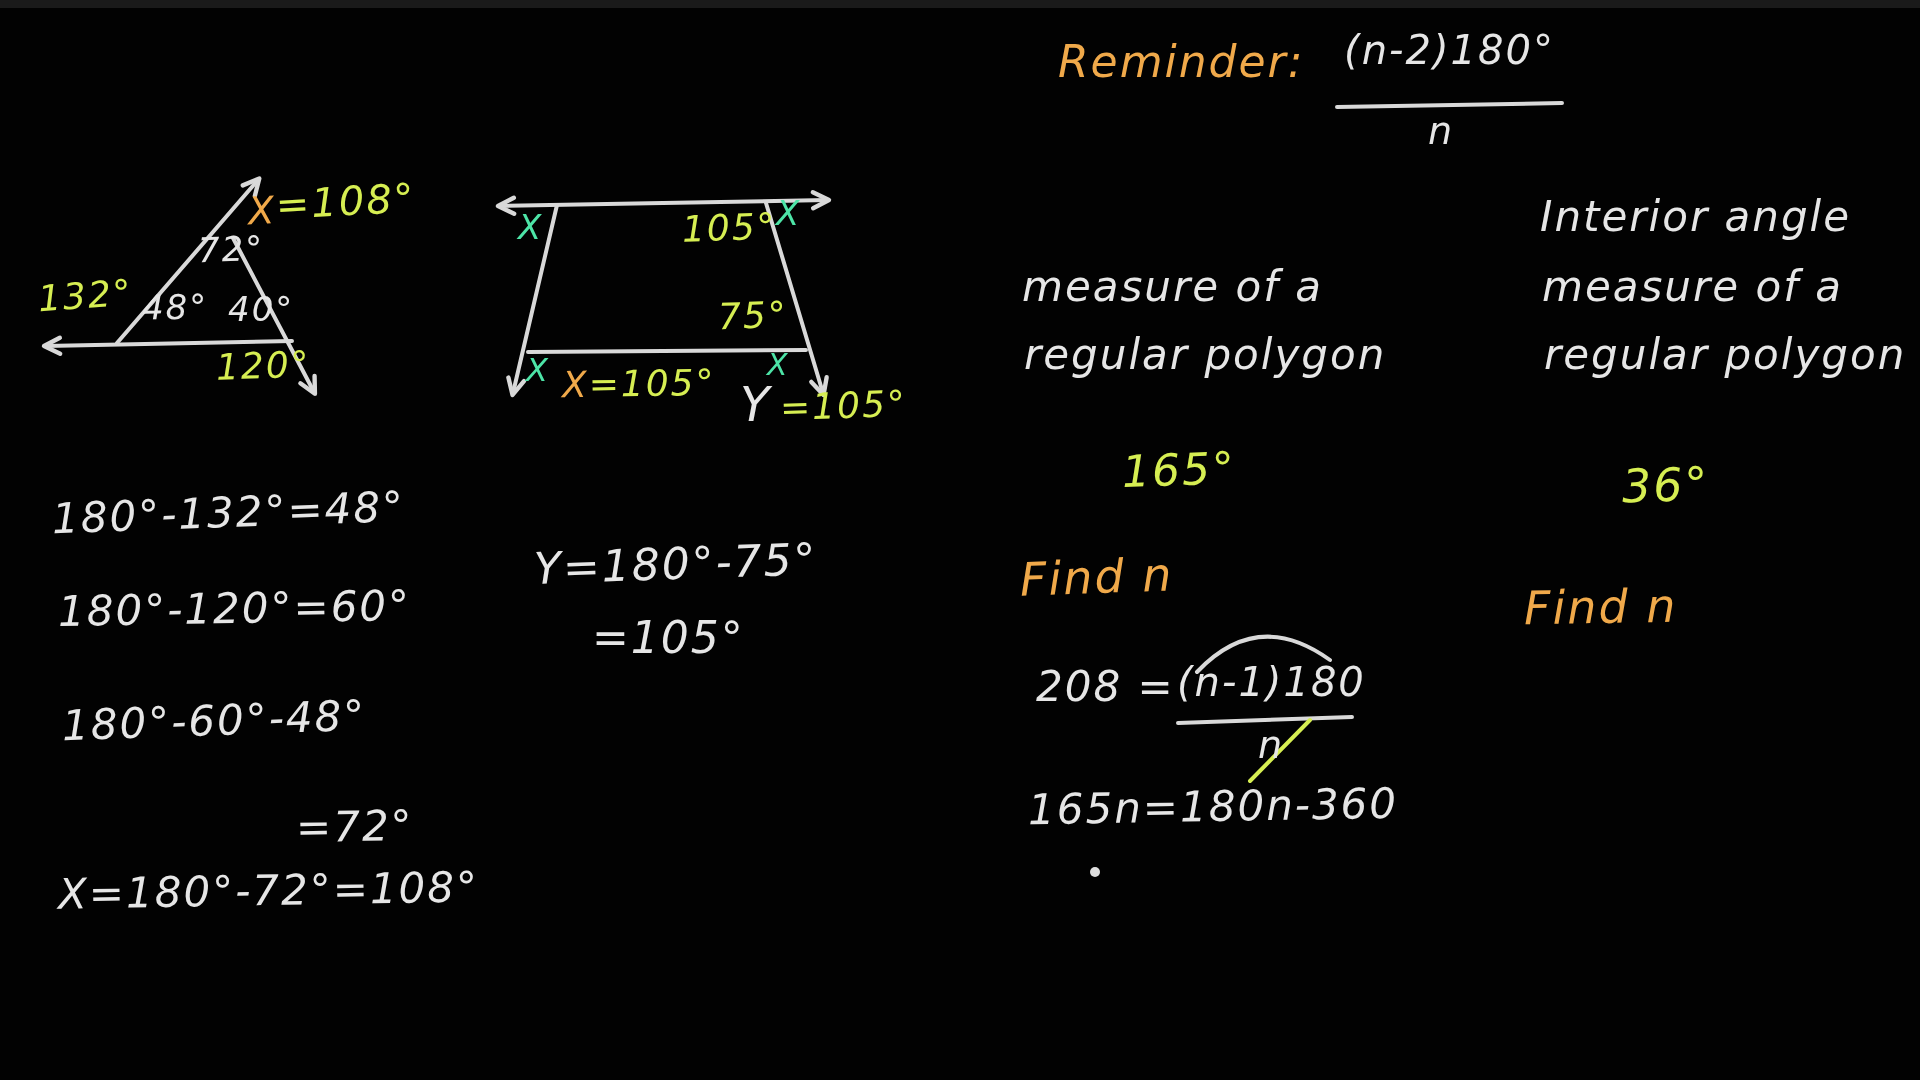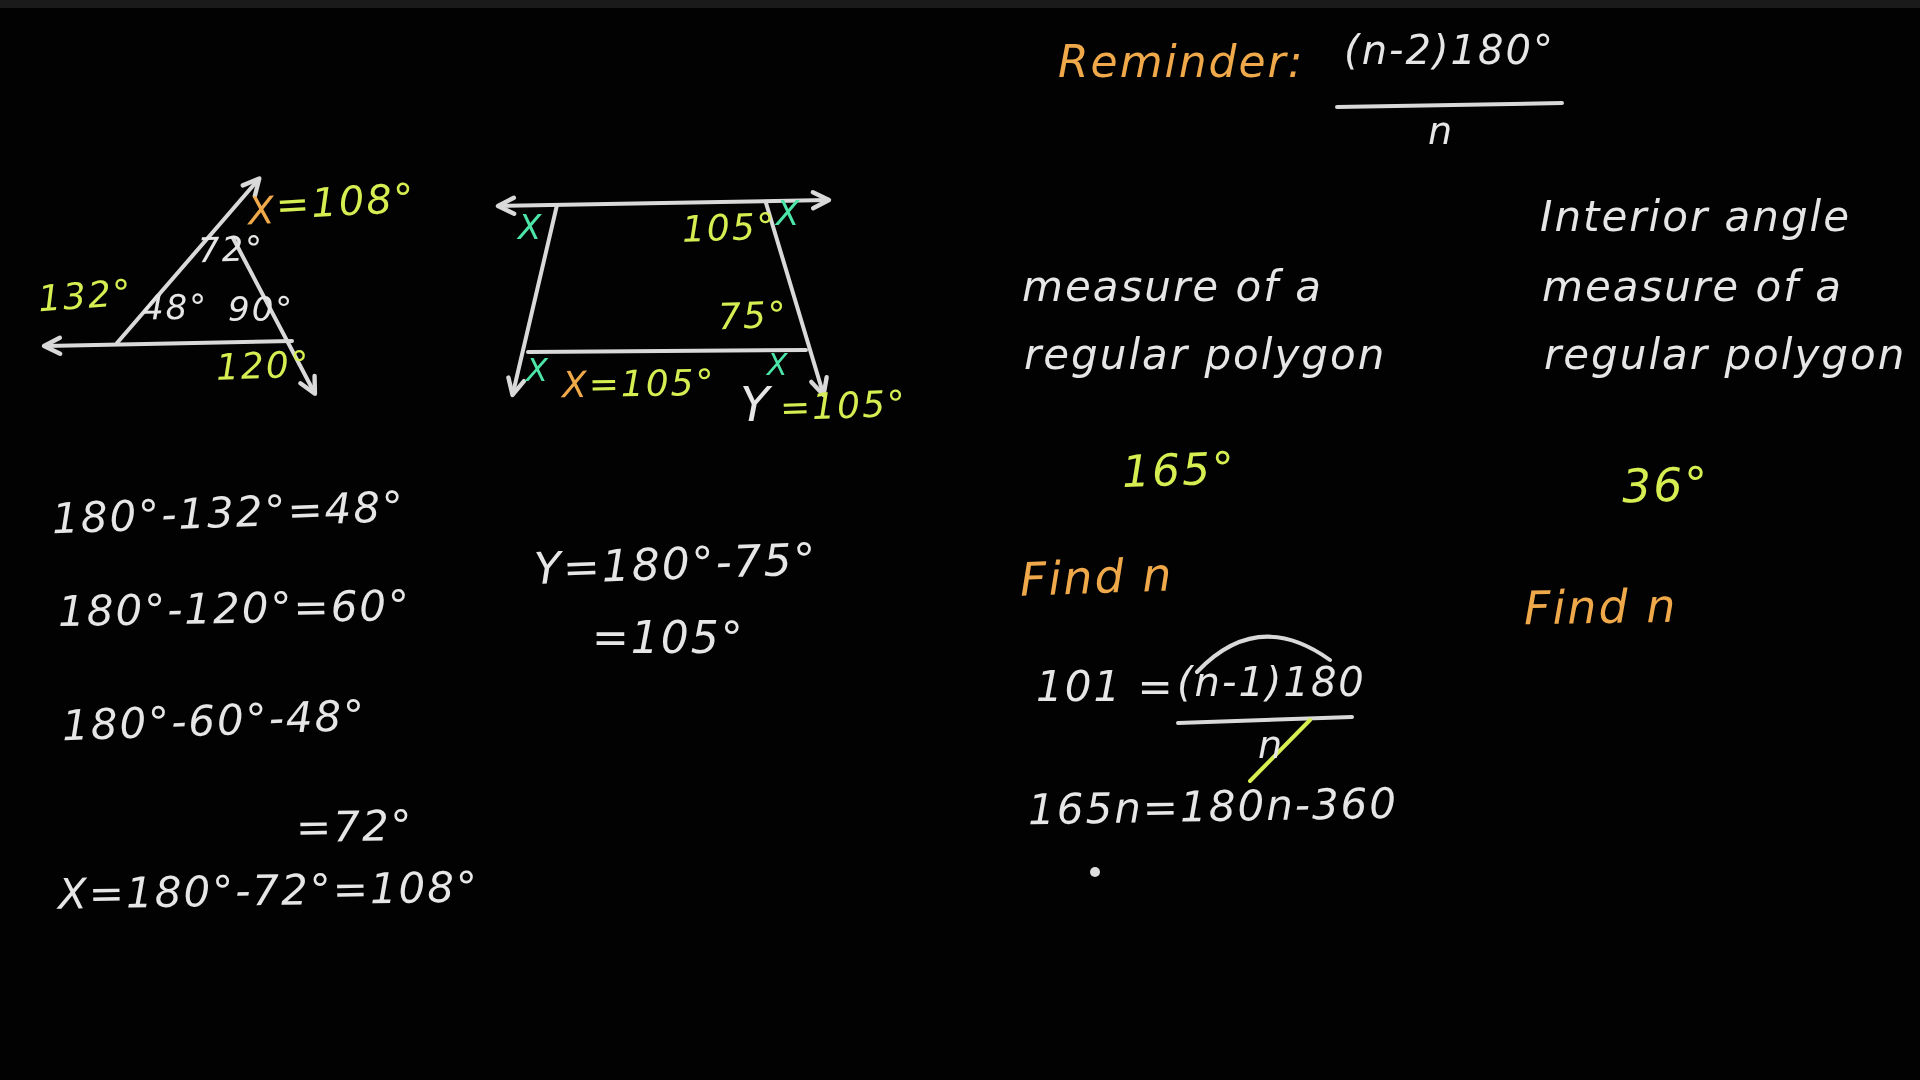--- a/index.html
+++ b/index.html
@@ -61,21 +61,21 @@
     <circle cx="1095" cy="872" r="5" fill="#dedede"></circle>
   </svg>
 
   <div class="txt orange" style="left:1058px;top:40px;font-size:44px">Reminder:</div>
   <div class="txt white ctr" style="left:1332px;top:30px;width:235px;font-size:40px">(n-2)180°</div>
   <div class="txt white" style="left:1428px;top:112px;font-size:38px">n</div>
 
   <div class="txt green r-n4" style="left:38px;top:278px;font-size:36px">132°</div>
   <div class="txt white r-n1" style="left:142px;top:290px;font-size:34px">48°</div>
   <div class="txt white r-n2" style="left:198px;top:232px;font-size:34px">72°</div>
-  <div class="txt white" style="left:228px;top:292px;font-size:34px">90°</div>
+  <div class="txt white" style="left:228px;top:292px;font-size:34px">40°</div>
   <div class="txt green r-n2" style="left:216px;top:348px;font-size:36px">120°</div>
   <div class="txt row r-n3" style="left:248px;top:188px">
     <span class="orange" style="font-size:38px">X</span>
     <span class="green" style="font-size:40px;margin-top:-6px">=108°</span>
   </div>
 
   <div class="txt teal" style="left:518px;top:210px;font-size:34px">X</div>
   <div class="txt green r-n2" style="left:682px;top:210px;font-size:36px">105°</div>
   <div class="txt teal" style="left:776px;top:196px;font-size:34px">X</div>
   <div class="txt green r-n2" style="left:718px;top:298px;font-size:36px">75°</div>
@@ -94,21 +94,21 @@
   <div class="txt white r-n1" style="left:296px;top:806px;font-size:42px">=72°</div>
   <div class="txt white r-n1" style="left:58px;top:870px;font-size:42px">X=180°-72°=108°</div>
 
   <div class="txt white r-n2" style="left:534px;top:542px;font-size:44px">Y=180°-75°</div>
   <div class="txt white" style="left:592px;top:616px;font-size:44px">=105°</div>
 
   <div class="txt white" style="left:1022px;top:266px;font-size:42px">measure of a</div>
   <div class="txt white" style="left:1024px;top:334px;font-size:42px">regular polygon</div>
   <div class="txt green r-n2" style="left:1122px;top:448px;font-size:44px">165°</div>
   <div class="txt orange r-n2" style="left:1020px;top:554px;font-size:46px">Find n</div>
-  <div class="txt white" style="left:1036px;top:666px;font-size:42px">101 =</div>
+  <div class="txt white" style="left:1036px;top:666px;font-size:42px">208 =</div>
   <div class="txt white" style="left:1177px;top:662px;font-size:40px">(n-1)180</div>
   <div class="txt white" style="left:1258px;top:726px;font-size:38px">n</div>
   <div class="txt white r-n1" style="left:1028px;top:786px;font-size:42px">165n=180n-360</div>
 
   <div class="txt white" style="left:1540px;top:196px;font-size:42px">Interior angle</div>
   <div class="txt white" style="left:1542px;top:266px;font-size:42px">measure of a</div>
   <div class="txt white" style="left:1544px;top:334px;font-size:42px">regular polygon</div>
   <div class="txt green r-n2" style="left:1622px;top:462px;font-size:46px">36°</div>
   <div class="txt orange r-n1" style="left:1524px;top:584px;font-size:46px">Find n</div>
 </div>

